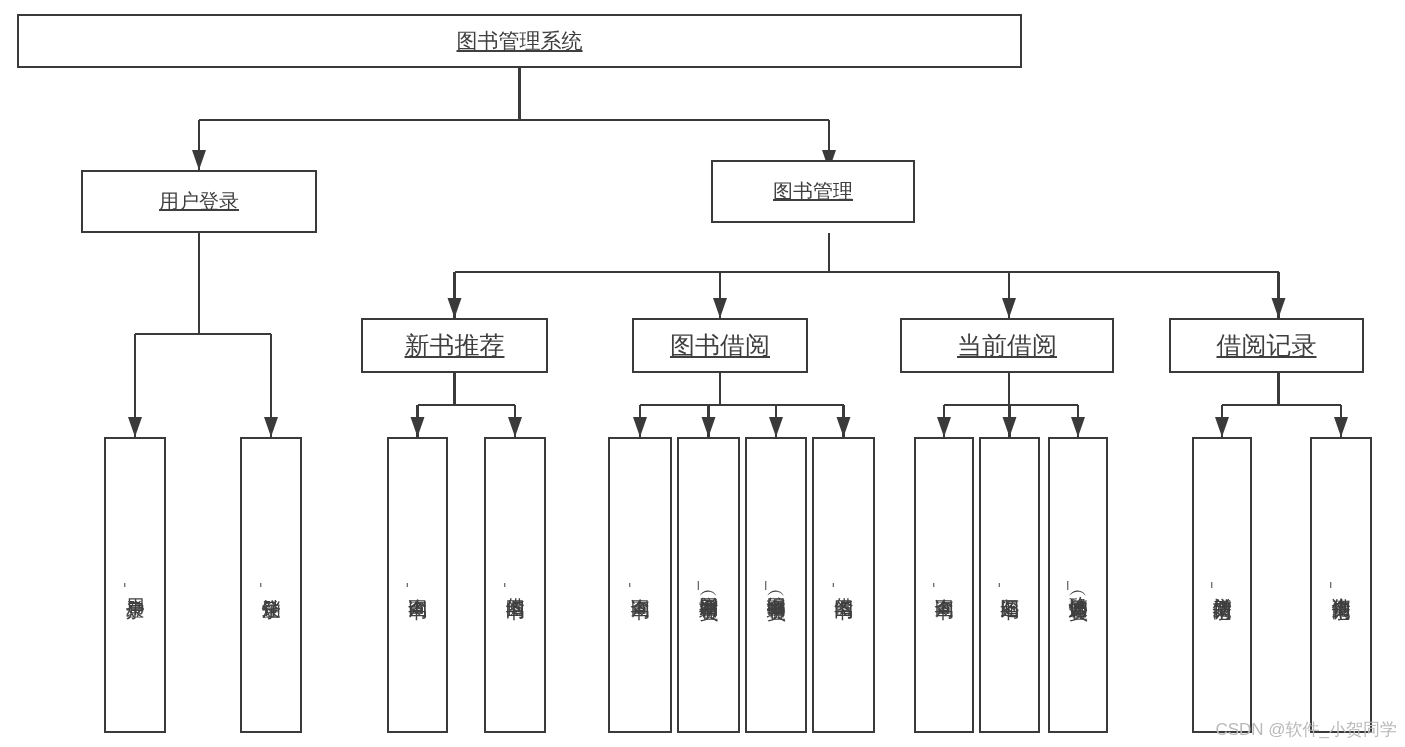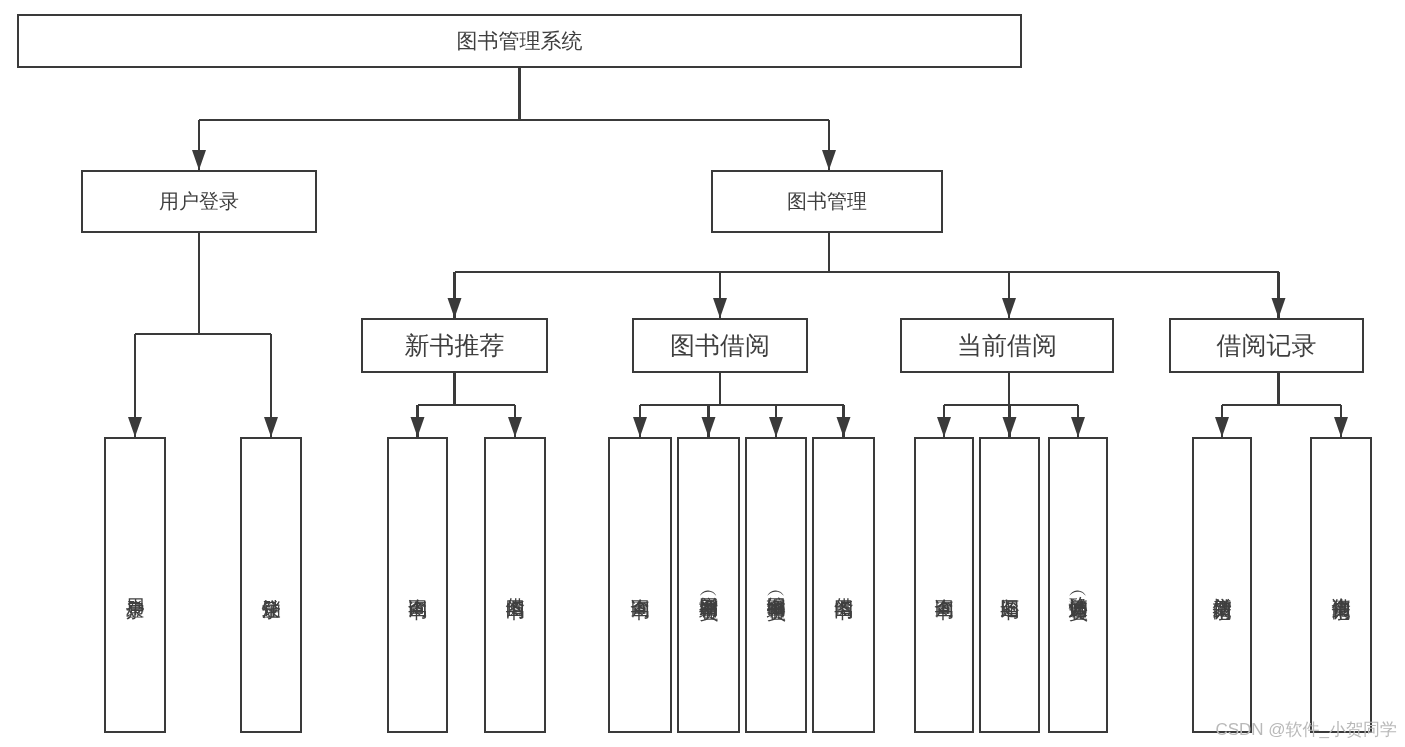--- a/index.html
+++ b/index.html
@@ -41,20 +41,21 @@
     text-orientation: upright;
     line-height: 1.08;
     letter-spacing: 1px;
     align-items: center;
     justify-content: center;
     padding: 4px 0;
   }
   .node-label {
     display: block;
     white-space: pre-line;
+    text-decoration: underline;
   }
   .leaf .node-label {
     writing-mode: vertical-rl;
     text-orientation: upright;
   }
   #connectors {
     position: absolute;
     left: 0;
     top: 0;
     width: 1405px;
@@ -132,21 +133,21 @@
     </svg>
 
   <div class="node-box level-root" style="left:17px; top:14px; width:1005px; height:54px;">
     <span class="node-label">图书管理系统</span>
   </div>
 
   <div class="node-box level-2" style="left:81px; top:170px; width:236px; height:63px;">
     <span class="node-label">用户登录</span>
   </div>
 
-  <div class="node-box level-2" style="left:711px; top:170px; width:232px; height:63px;">
+  <div class="node-box level-2" style="left:711px; top:160px; width:204px; height:63px;">
     <span class="node-label">图书管理</span>
   </div>
 
   <div class="node-box level-3" style="left:361px; top:318px; width:187px; height:55px;">
     <span class="node-label">新书推荐</span>
   </div>
 
   <div class="node-box level-3" style="left:632px; top:318px; width:176px; height:55px;">
     <span class="node-label">图书借阅</span>
   </div>

